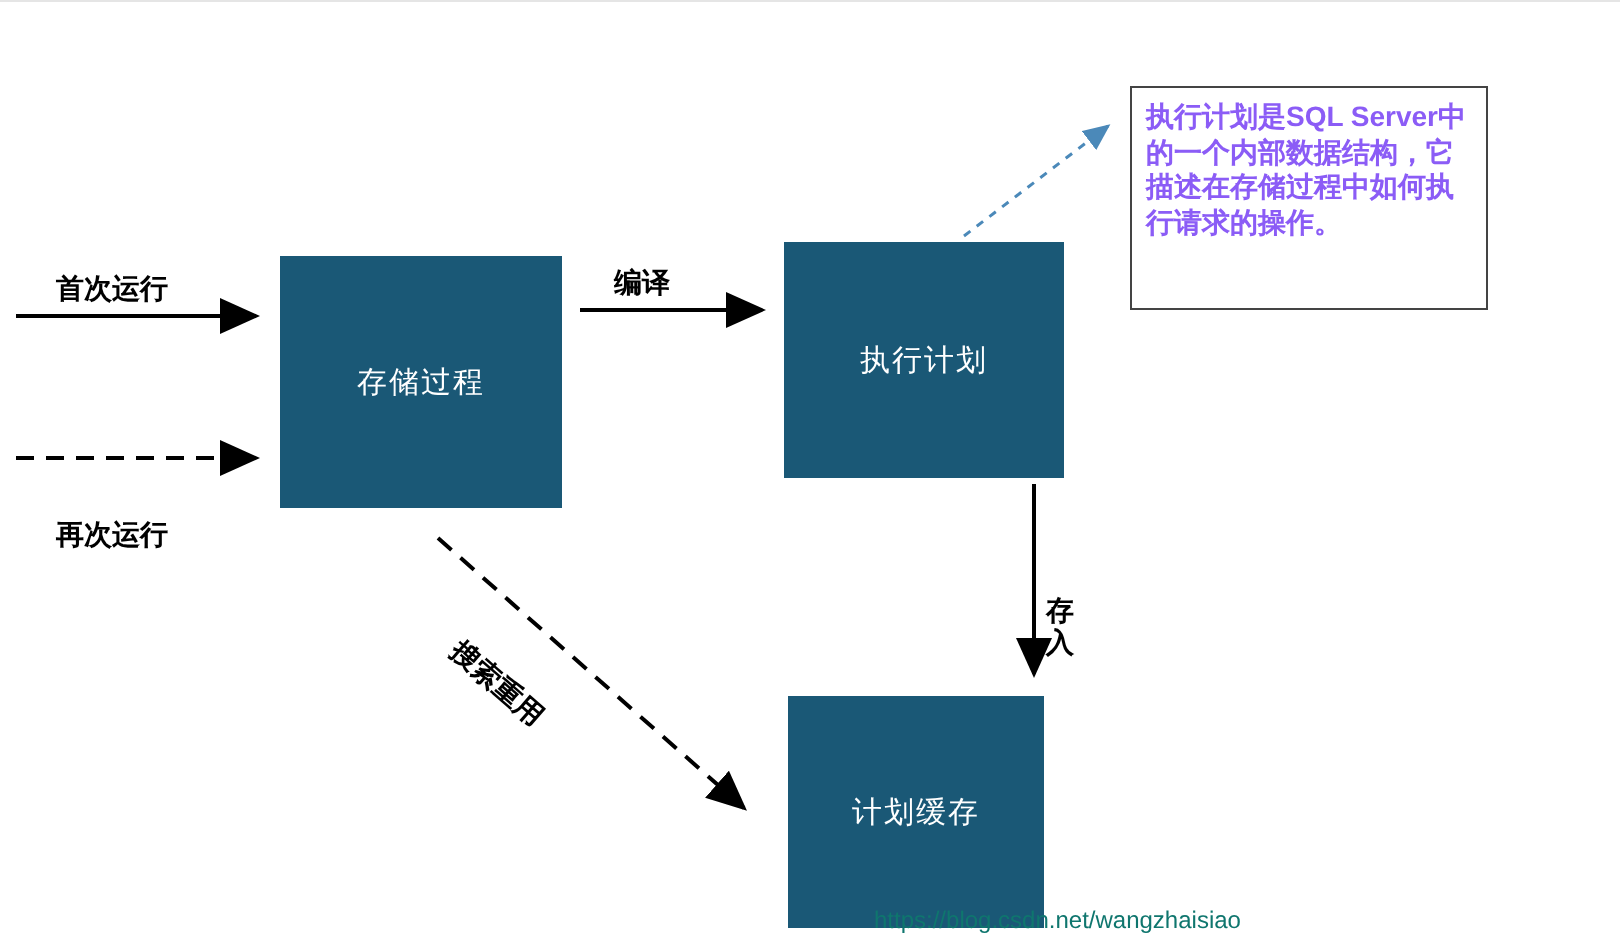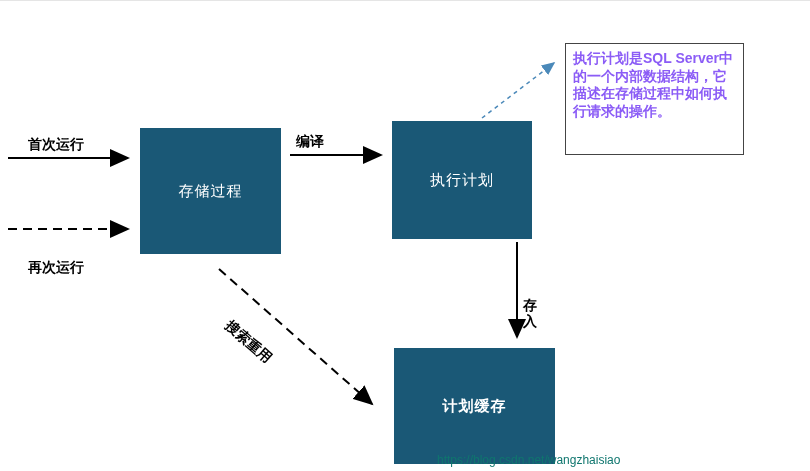--- a/index.html
+++ b/index.html
@@ -15,31 +15,31 @@
   .node{
     position:absolute;
     background:#1A5876;
     color:#ffffff;
     display:flex;align-items:center;justify-content:center;
     font-size:15px;
     letter-spacing:1px;
   }
   #node-stored-procedure{left:140px;top:127px;width:141px;height:126px;}
   #node-execution-plan{left:392px;top:120px;width:140px;height:118px;}
-  #node-plan-cache{left:394px;top:347px;width:161px;height:116px;font-weight:bold;}
+  #node-plan-cache{left:394px;top:347px;width:128px;height:116px;}
   .edge-label{
     position:absolute;
     font-size:14px;
     color:#000;
     font-weight:bold;
     white-space:nowrap;
   }
   #label-first-run{left:28px;top:135px;}
   #label-rerun{left:28px;top:234px;margin-top:24px;}
-  #label-compile{left:296px;top:132px;}
+  #label-compile{left:307px;top:132px;}
   #label-store-in{
     left:523px;top:260px;
     width:16px;
     white-space:normal;
     word-break:break-all;
     line-height:1.15;
     margin-top:36px;
   }
   #label-search-reuse{
     left:233px;top:316px;

